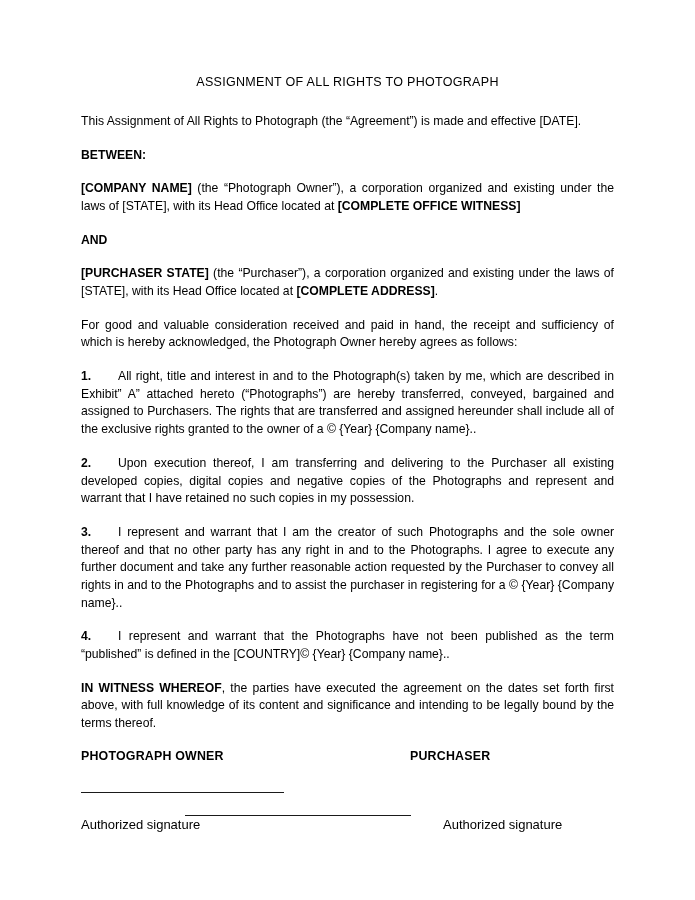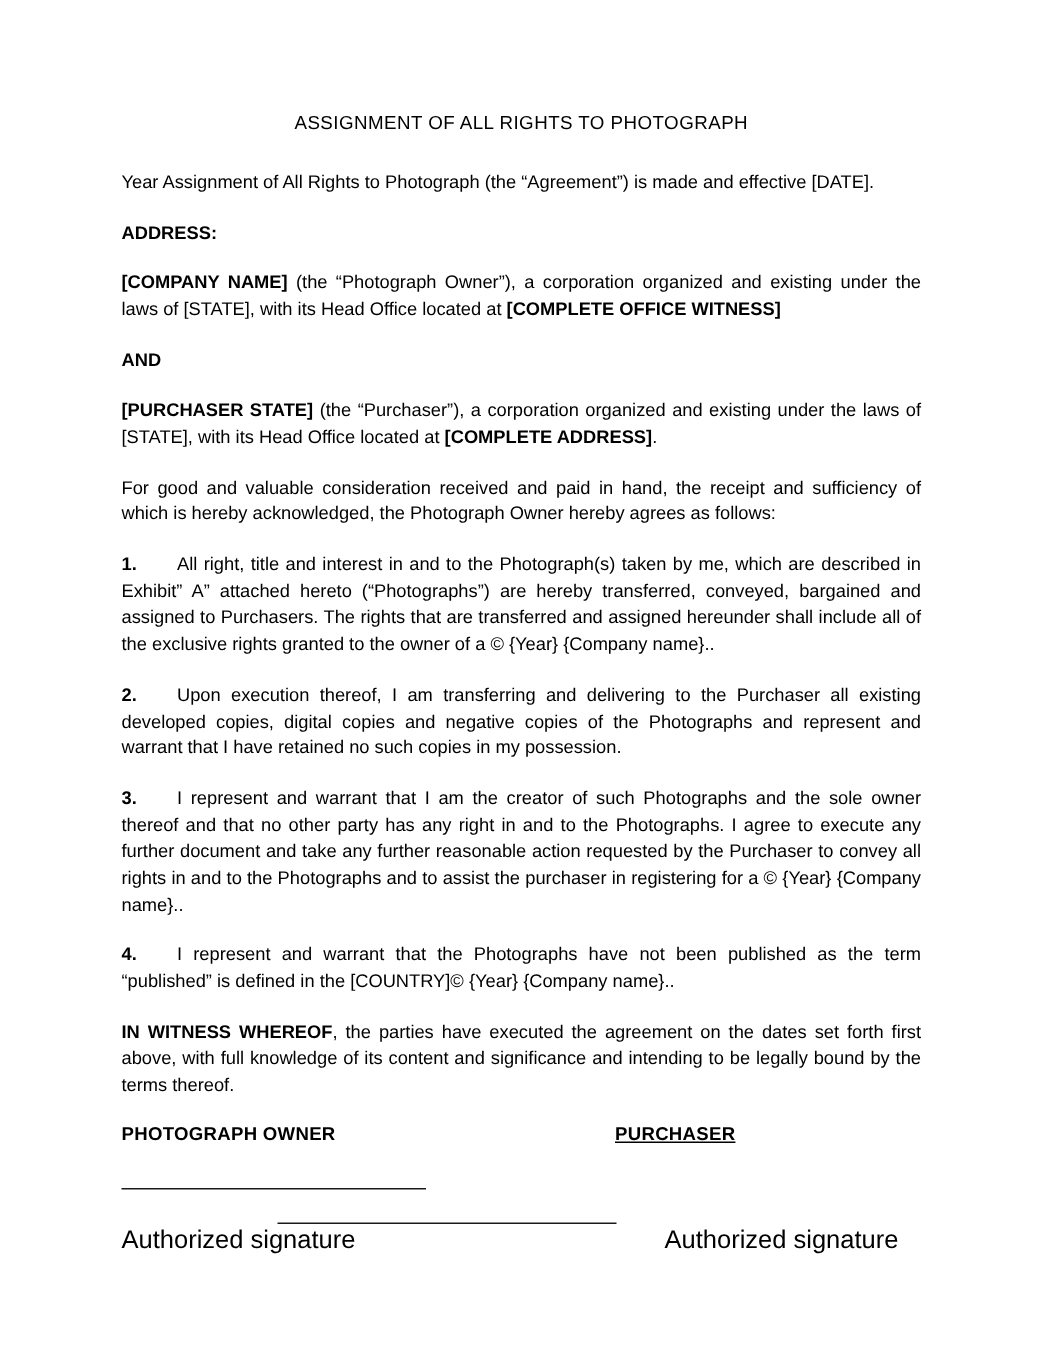--- a/index.html
+++ b/index.html
@@ -63,21 +63,20 @@
   }
   .sig-head-left {
     position: absolute;
     left: 0;
     top: 0;
   }
   .sig-head-right {
     position: absolute;
     left: 329px;
     top: 0;
-    text-decoration: underline;
   }
   .sig-lines {
     position: relative;
     height: 46px;
   }
   .rule {
     position: absolute;
     height: 0;
     border-top: 1.6px solid #1a1a1a;
   }
@@ -87,45 +86,45 @@
     width: 203px;
   }
   .rule-right {
     left: 104px;
     top: 44px;
     width: 226px;
   }
   .sig-labels {
     position: relative;
     height: 20px;
-    font-size: 17px;
+    font-size: 13px;
   }
   .sig-label-left {
     position: absolute;
     left: 0;
     top: 0;
   }
   .sig-label-right {
     position: absolute;
     left: 362px;
     top: 0;
   }
 </style>
 </head>
 <body>
 
 <div class="page">
   <div class="content">
 
     <h1 class="doc-title">ASSIGNMENT OF ALL RIGHTS TO PHOTOGRAPH</h1>
 
-    <p class="para">Year Assignment of All Rights to Photograph (the “Agreement”) is made and effective [DATE].</p>
+    <p class="para">This Assignment of All Rights to Photograph (the “Agreement”) is made and effective [DATE].</p>
 
     <p class="para">
-      <span class="b">ADDRESS:</span>
+      <span class="b">BETWEEN:</span>
     </p>
 
     <p class="para">
       <span class="b">[COMPANY NAME]</span><span> (the “Photograph Owner”), a corporation organized and existing under the laws of [STATE], with its Head Office located at </span><span class="b">[COMPLETE OFFICE WITNESS]</span>
     </p>
 
     <p class="para">
       <span class="b">AND</span>
     </p>
 

